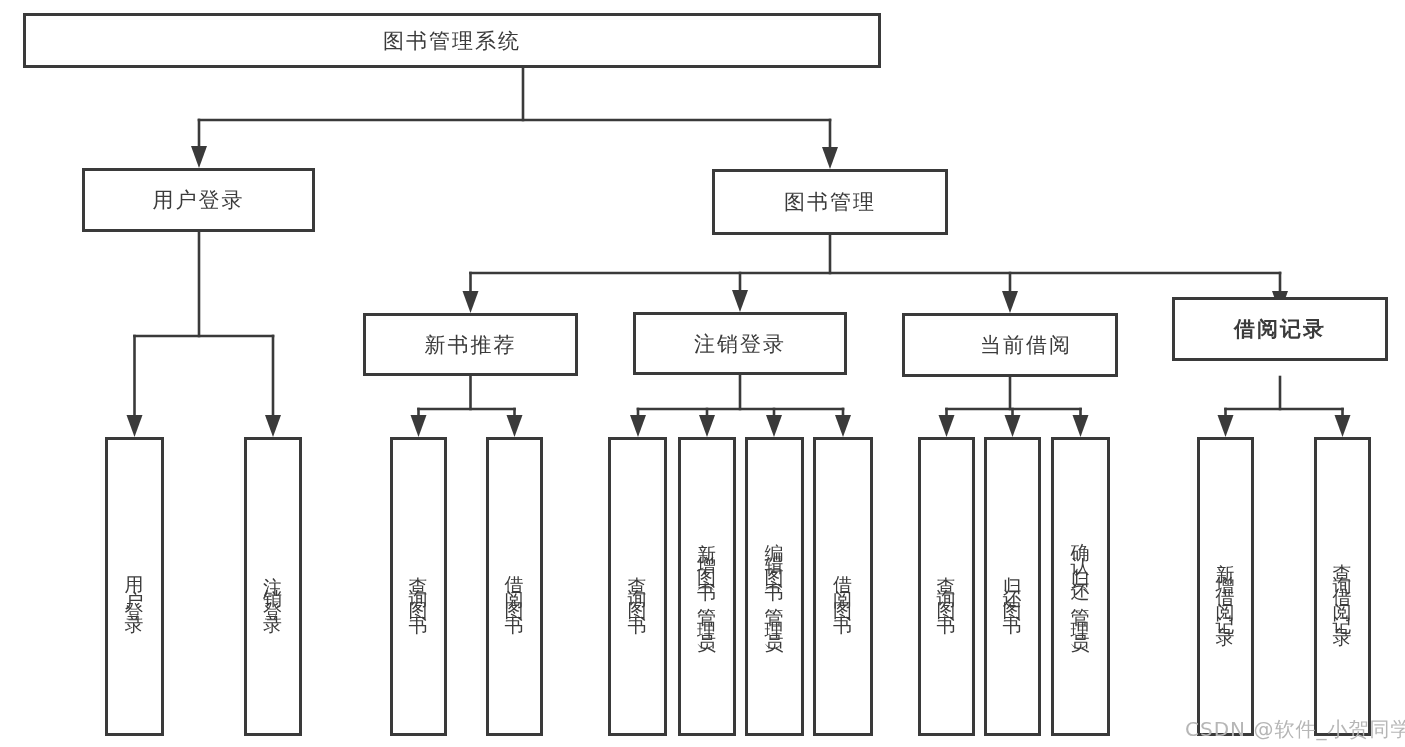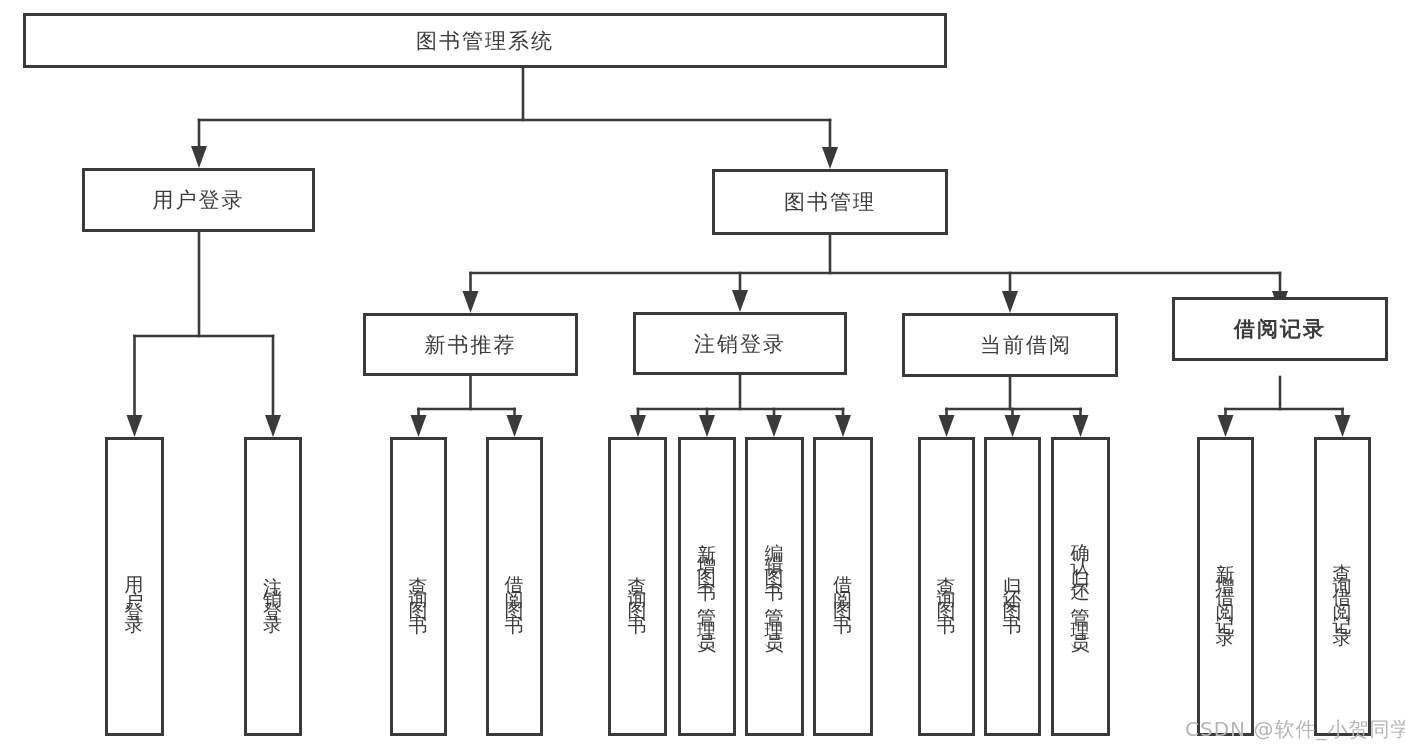--- a/index.html
+++ b/index.html
@@ -90,21 +90,21 @@
       <polygon points="766,415 782,415 774,437"></polygon>
       <polygon points="835,415 851,415 843,437"></polygon>
       <polygon points="938.5,415 954.5,415 946.5,437"></polygon>
       <polygon points="1004.5,415 1020.5,415 1012.5,437"></polygon>
       <polygon points="1072.5,415 1088.5,415 1080.5,437"></polygon>
       <polygon points="1217.5,415 1233.5,415 1225.5,437"></polygon>
       <polygon points="1334.5,415 1350.5,415 1342.5,437"></polygon>
     </g>
   </svg>
 
-  <div class="node" style="left:23px;top:13px;width:924px;height:55px;font-family:Liberation Mono, monospace;">
+  <div class="node" style="left:23px;top:13px;width:858px;height:55px;font-family:Liberation Mono, monospace;">
     <span class="h-label">图书管理系统</span>
   </div>
 
   <div class="node" style="left:82px;top:168px;width:233px;height:64px;">
     <span class="h-label">用户登录</span>
   </div>
   <div class="node" style="left:712px;top:169px;width:236px;height:66px;">
     <span class="h-label">图书管理</span>
   </div>
 

